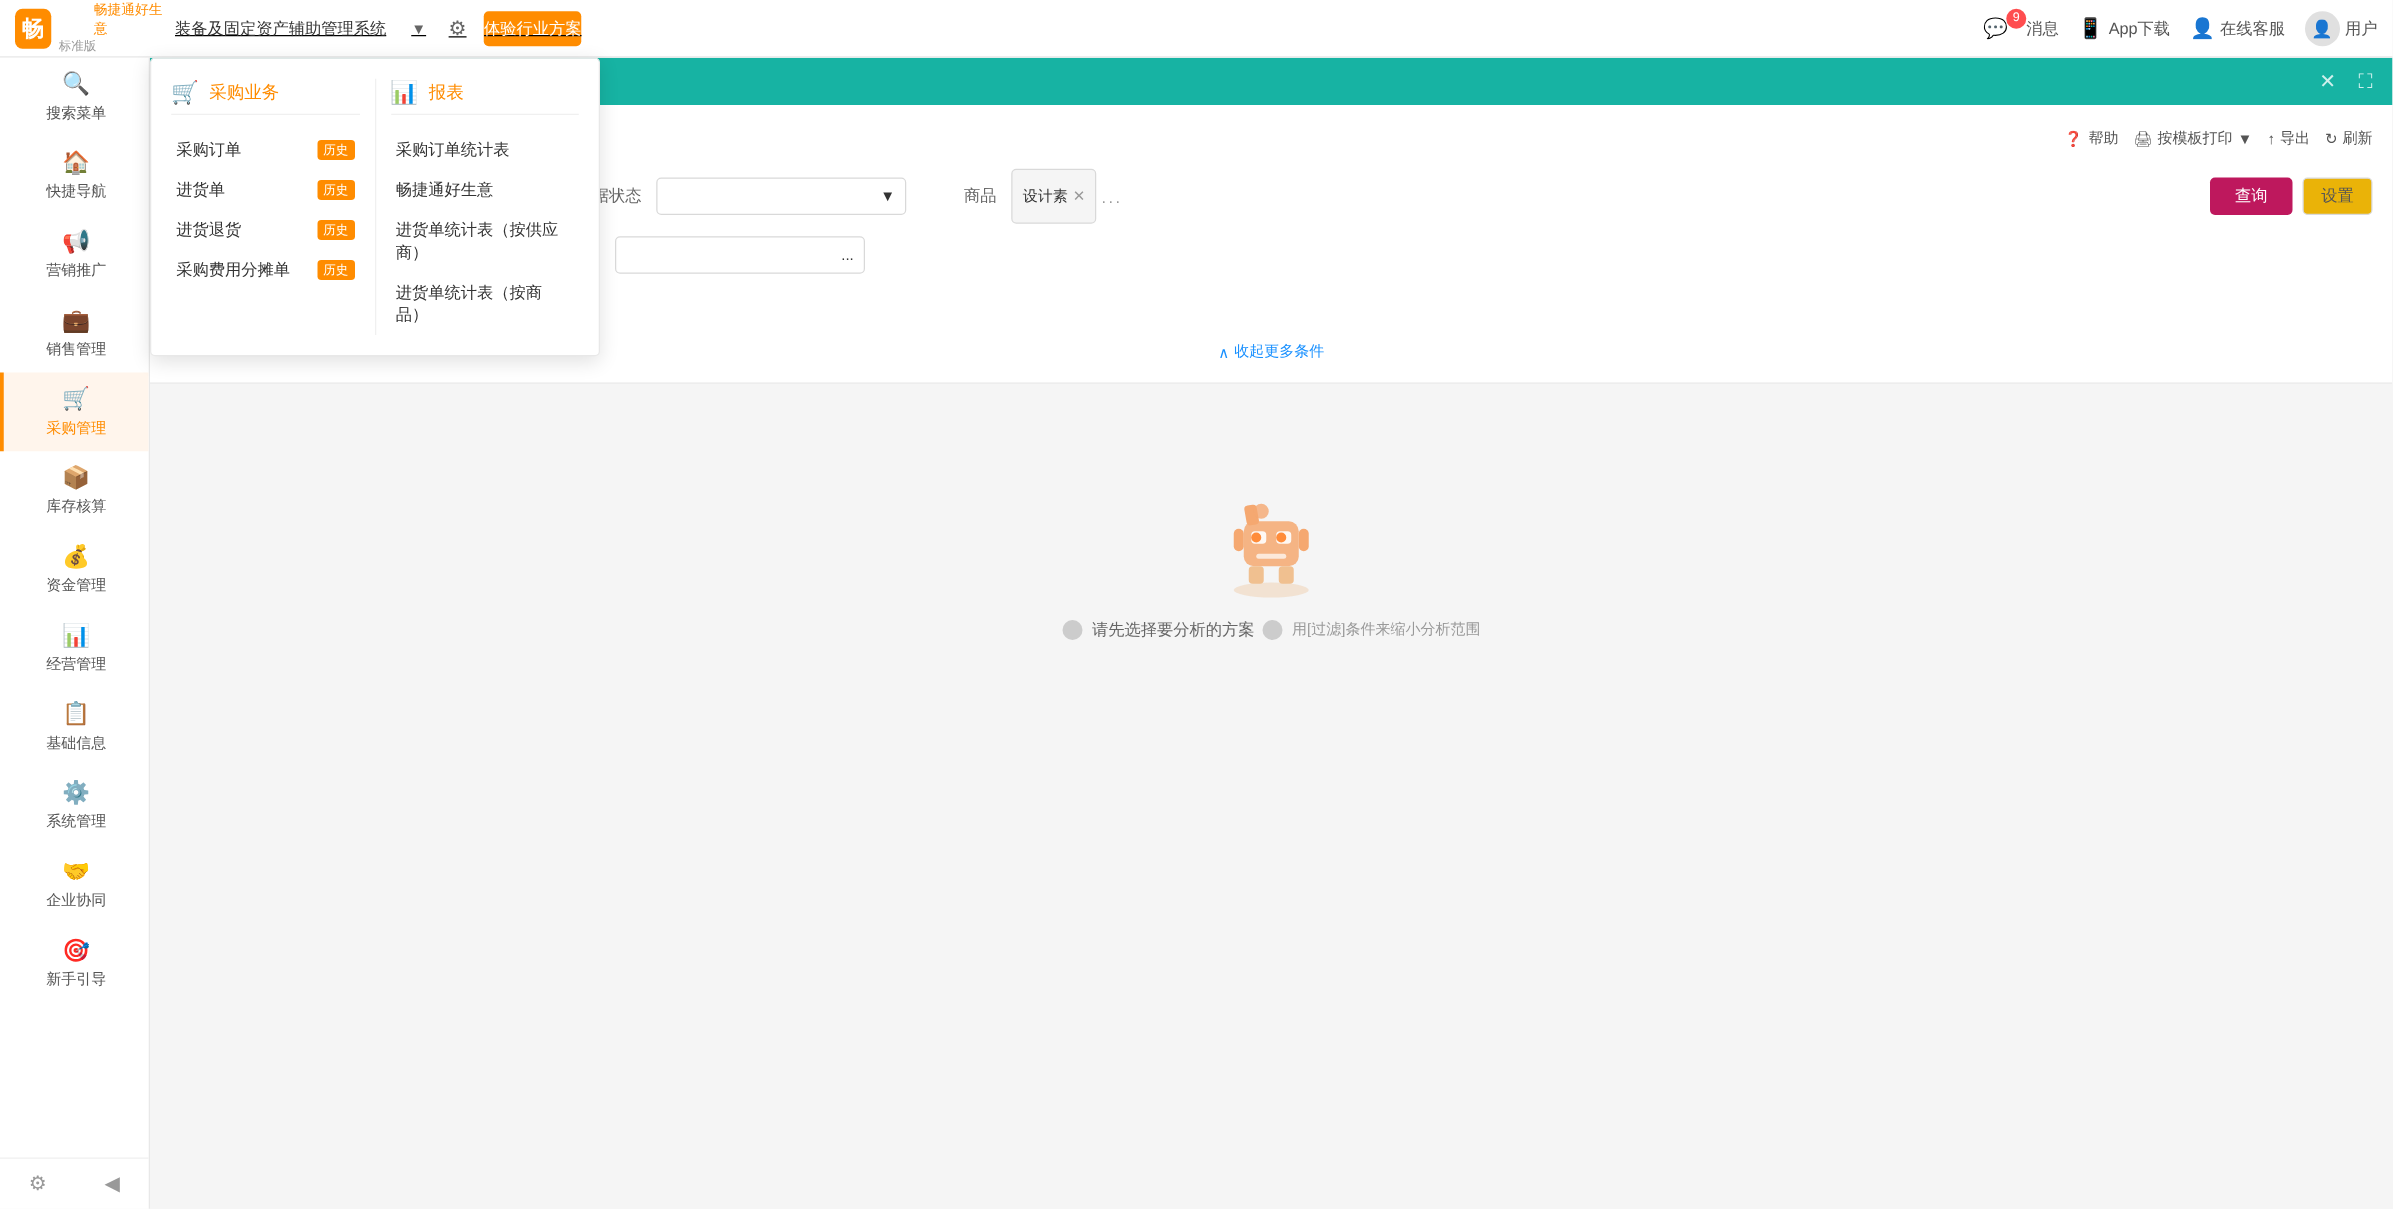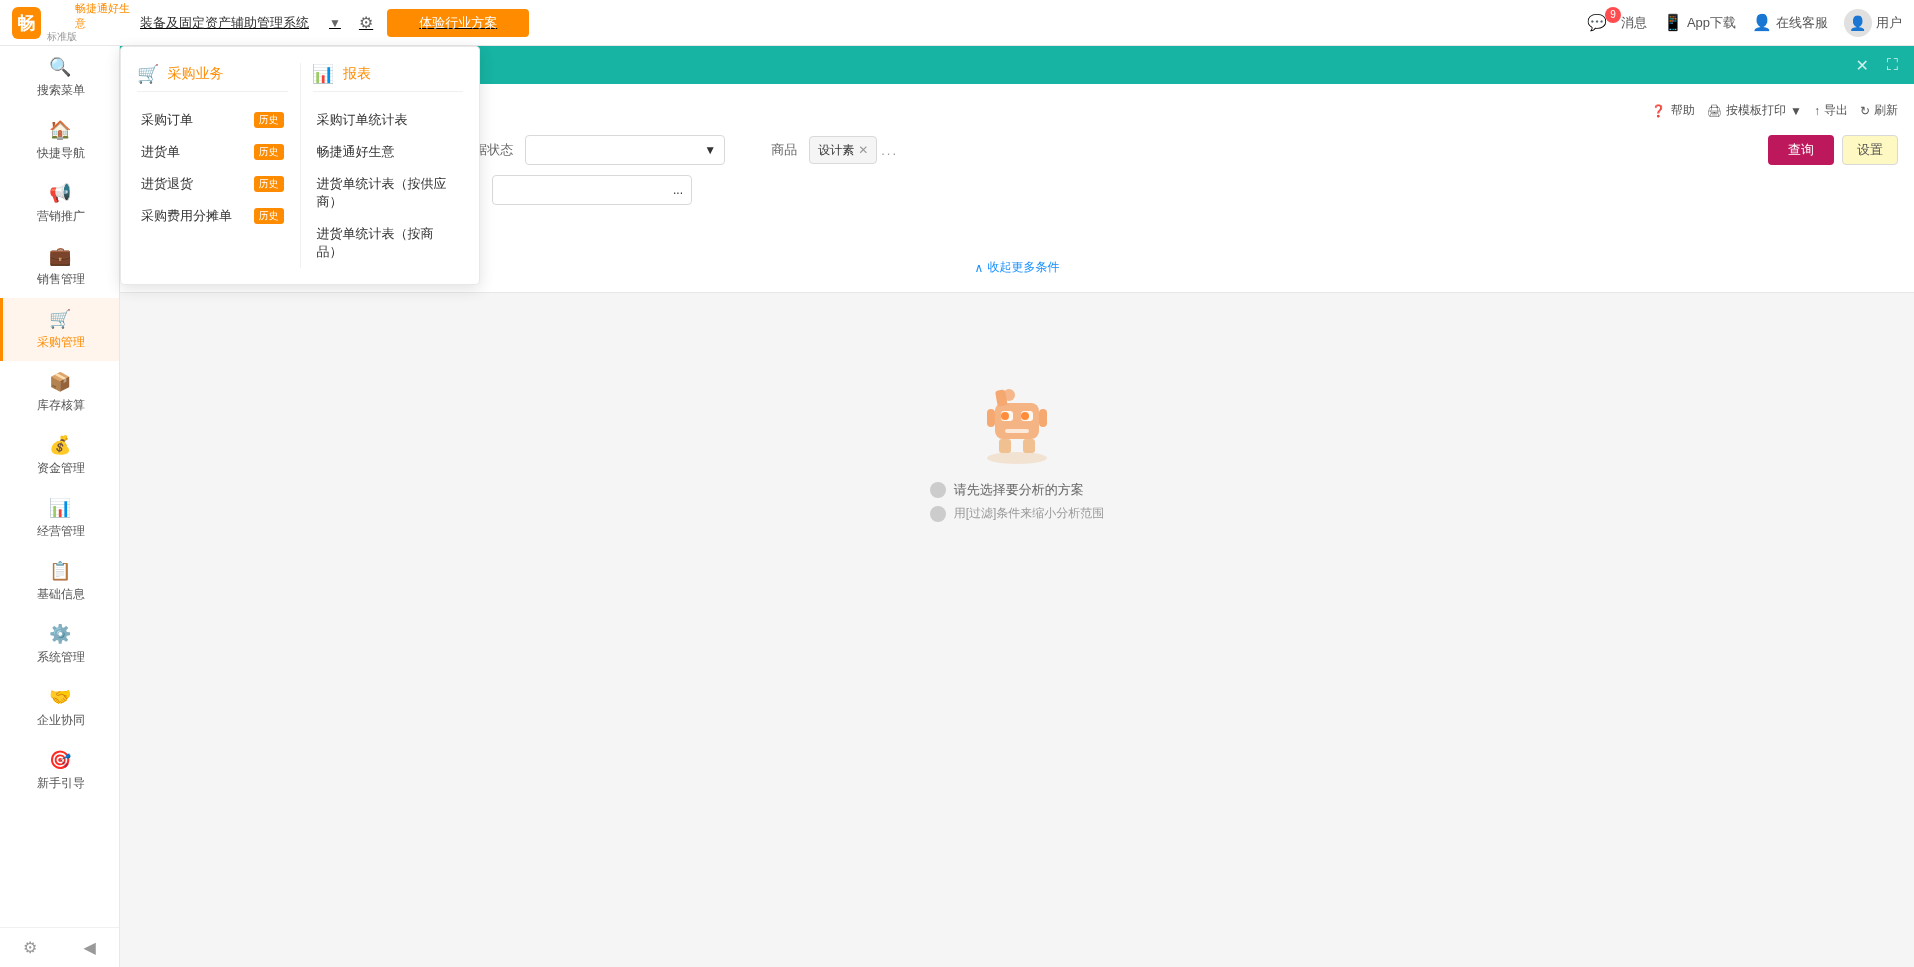--- a/index.html
+++ b/index.html
@@ -59,21 +59,21 @@
       cursor: pointer;
       color: #666;
       font-size: 16px;
       padding: 2px 6px;
     }
     .topbar-industry-btn {
       background: #ff8c00;
       color: #fff;
       border: none;
       border-radius: 4px;
-      padding: 5px 32px;
+      padding: 5px 0;
       cursor: pointer;
       font-size: 13px;
     }
     .topbar-right {
       display: flex;
       align-items: center;
       gap: 16px;
       margin-left: auto;
     }
     .topbar-right-item {
@@ -261,21 +261,21 @@
     .filter-tag {
       background: #f5f5f5;
       border: 1px solid #d9d9d9;
       border-radius: 4px;
       padding: 2px 8px;
       font-size: 12px;
       color: #333;
       display: inline-flex;
       align-items: center;
       gap: 4px;
-      height: 28px;
+      height: 44px;
     }
     .filter-tag .remove { cursor: pointer; color: #999; }
     .filter-date-range {
       display: flex;
       align-items: center;
       gap: 6px;
       font-size: 12px;
       color: #333;
     }
     .filter-date-range span.quick-btn {
@@ -285,21 +285,21 @@
     .btn-query {
       background: #be185d;
       color: #fff;
       border: none;
       border-radius: 4px;
       padding: 6px 20px;
       cursor: pointer;
       font-size: 13px;
     }
     .btn-settings {
-      background: #fef9c3;
+      background: #eab308;
       color: #555;
       border: 1px solid #d9d9d9;
       border-radius: 4px;
       padding: 2px 14px;
       cursor: pointer;
       font-size: 13px;
     }
     .collapse-btn {
       display: flex;
       align-items: center;
@@ -592,21 +592,21 @@
               <circle cx="58" cy="43" r="4" fill="#ff8c3a"></circle>
               <rect x="38" y="56" width="24" height="4" rx="2" fill="#fff" opacity="0.7"></rect>
               <rect x="20" y="36" width="8" height="18" rx="4" fill="#f5a870"></rect>
               <rect x="72" y="36" width="8" height="18" rx="4" fill="#f5a870"></rect>
               <rect x="32" y="66" width="12" height="14" rx="3" fill="#f0c090"></rect>
               <rect x="56" y="66" width="12" height="14" rx="3" fill="#f0c090"></rect>
               <rect x="28" y="18" width="10" height="16" rx="3" fill="#f5a870" transform="rotate(-10 28 18)"></rect>
               <circle cx="42" cy="22" r="6" fill="#f5a870" opacity="0.8"></circle>
             </svg>
           </div>
-          <div style="display:flex;flex-direction:column;gap:6px;align-items:flex-start;">
+          <div style="display:flex;flex-direction:row;gap:6px;align-items:flex-start;">
             <div style="display:flex;align-items:center;gap:8px;">
               <span style="width:16px;height:16px;background:#ccc;border-radius:50%;display:inline-block;"></span>
               <span class="empty-text">请先选择要分析的方案</span>
             </div>
             <div style="display:flex;align-items:center;gap:8px;">
               <span style="width:16px;height:16px;background:#ccc;border-radius:50%;display:inline-block;"></span>
               <span class="empty-sub">用[过滤]条件来缩小分析范围</span>
             </div>
           </div>
         </div>

